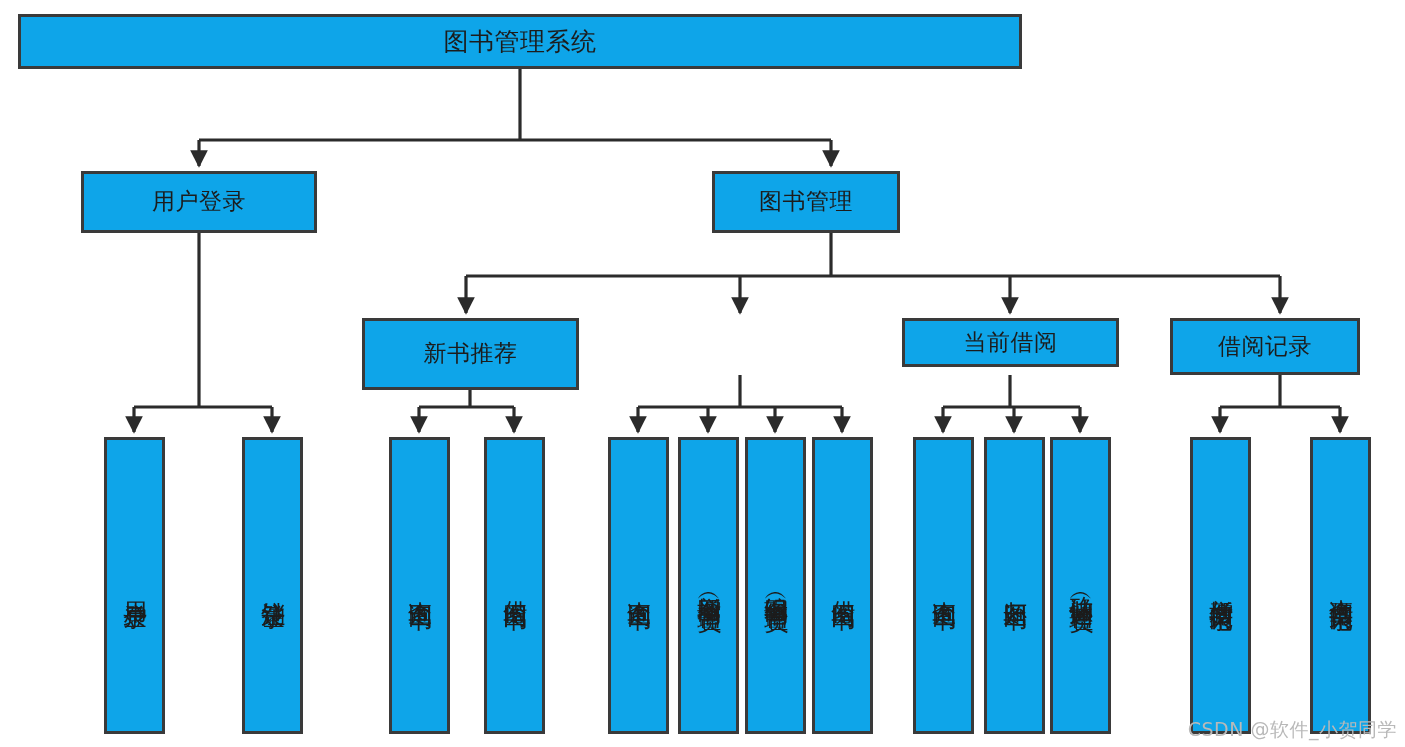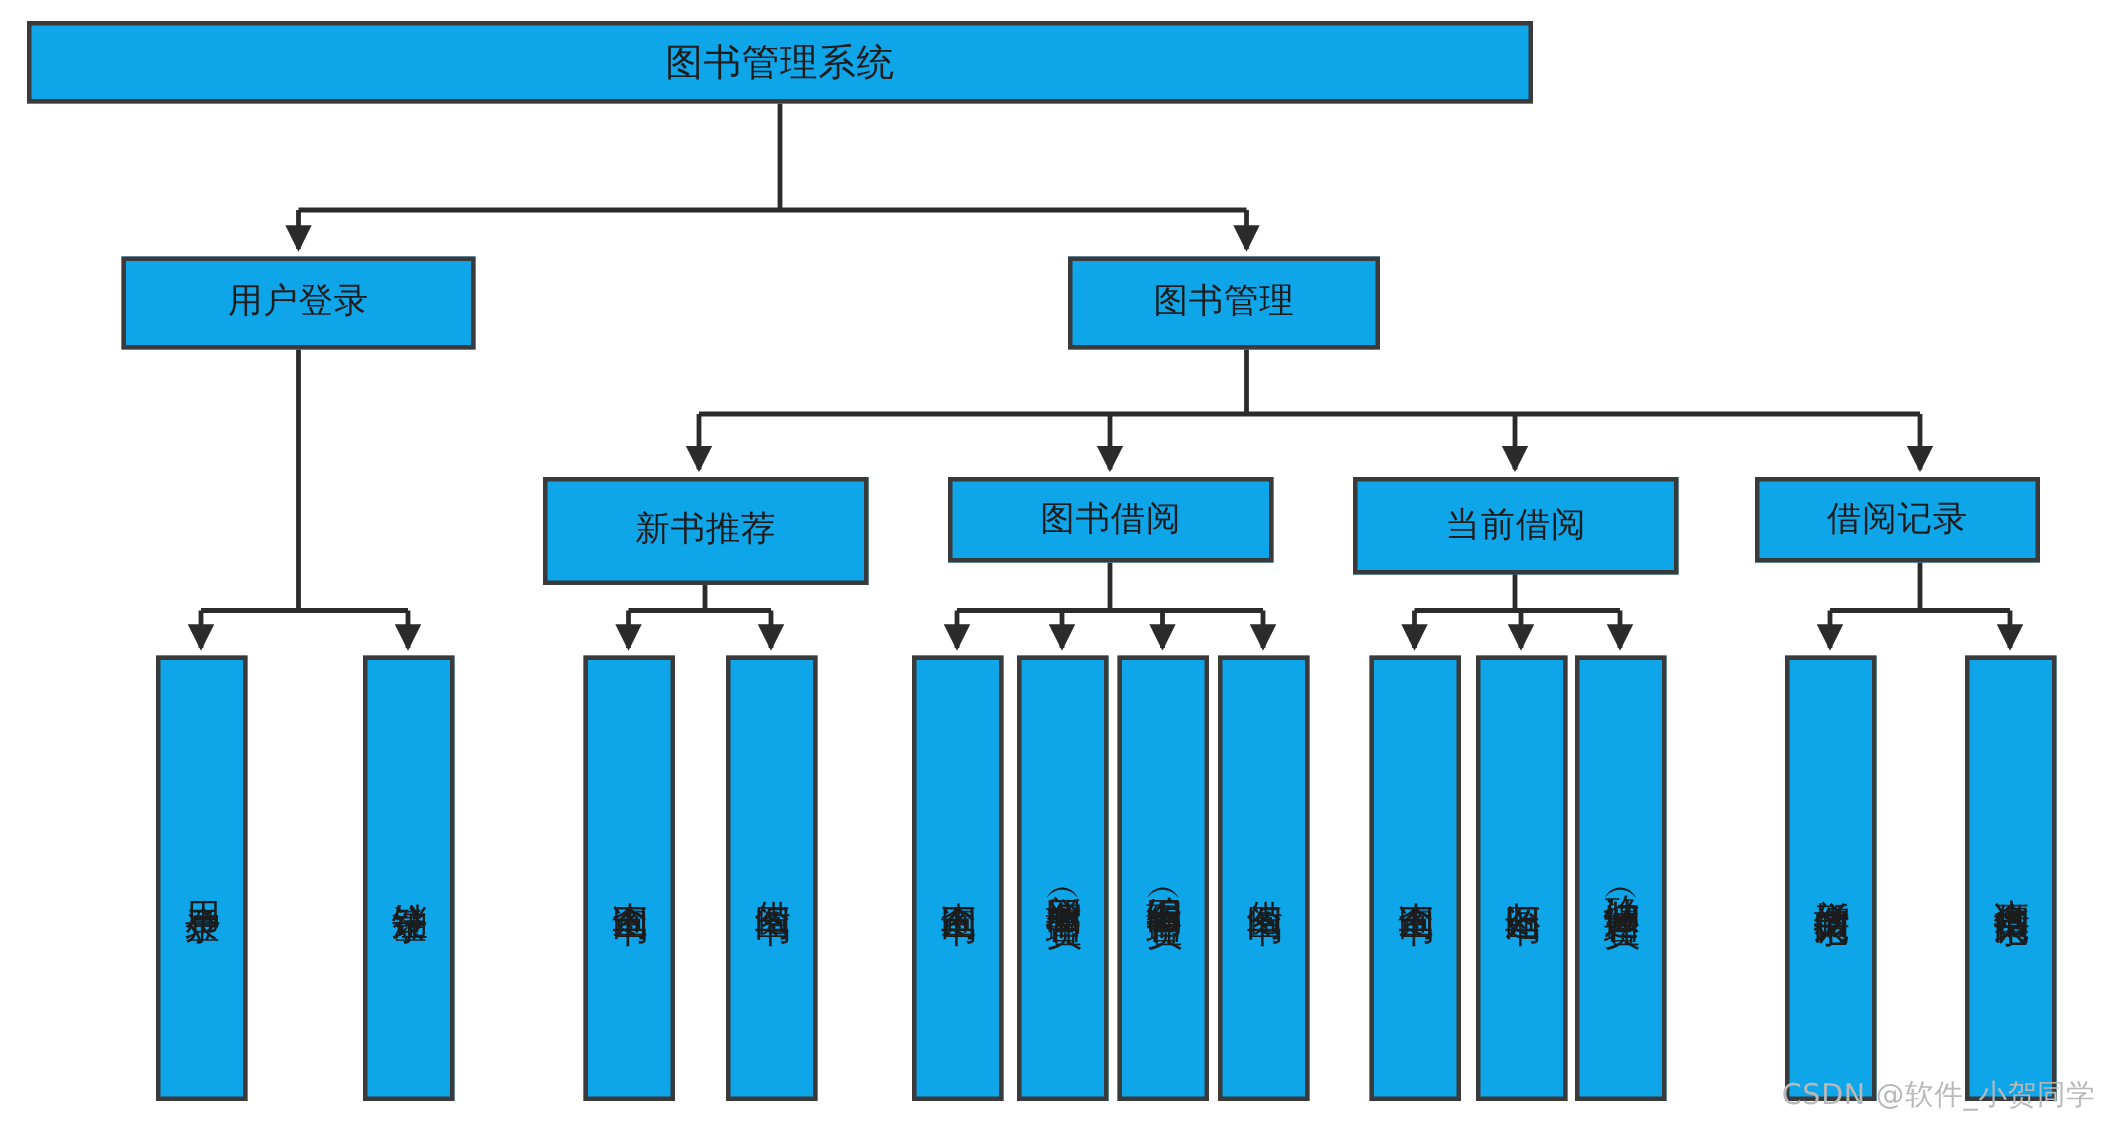--- a/index.html
+++ b/index.html
@@ -123,31 +123,28 @@
     </g>
   </svg>
 
   <div class="node root" style="left: 18px; top: 14px; width: 1004px; height: 55px;">
     <span class="label">图书管理系统</span>
   </div>
 
   <div class="node lvl2" style="left: 81px; top: 171px; width: 236px; height: 62px;">
     <span class="label">用户登录</span>
   </div>
-  <div class="node lvl2" style="left: 712px; top: 171px; width: 208px; height: 62px;">
+  <div class="node lvl2" style="left: 712px; top: 171px; width: 188px; height: 62px;">
     <span class="label">图书管理</span>
   </div>
 
   <div class="node lvl3" style="left: 362px; top: 318px; width: 217px; height: 72px;">
     <span class="label">新书推荐</span>
   </div>
-  <div class="node lvl3" style="left: 632px; top: 318px; width: 217px; height: 57px;">
-    <span class="label">图书借阅</span>
-  </div>
-  <div class="node lvl3" style="left: 902px; top: 318px; width: 217px; height: 65px; justify-content: center;">
+  <div class="node lvl3" style="left: 902px; top: 318px; width: 217px; height: 49px; justify-content: center;">
     <span class="label">当前借阅</span>
   </div>
   <div class="node lvl3" style="left: 1170px; top: 318px; width: 190px; height: 57px;">
     <span class="label">借阅记录</span>
   </div>
 
   <div class="node leaf" style="left: 104px; top: 437px; width: 61px; height: 297px;">
     <span class="label">用户登录</span>
   </div>
   <div class="node leaf" style="left: 242px; top: 437px; width: 61px; height: 297px;">

